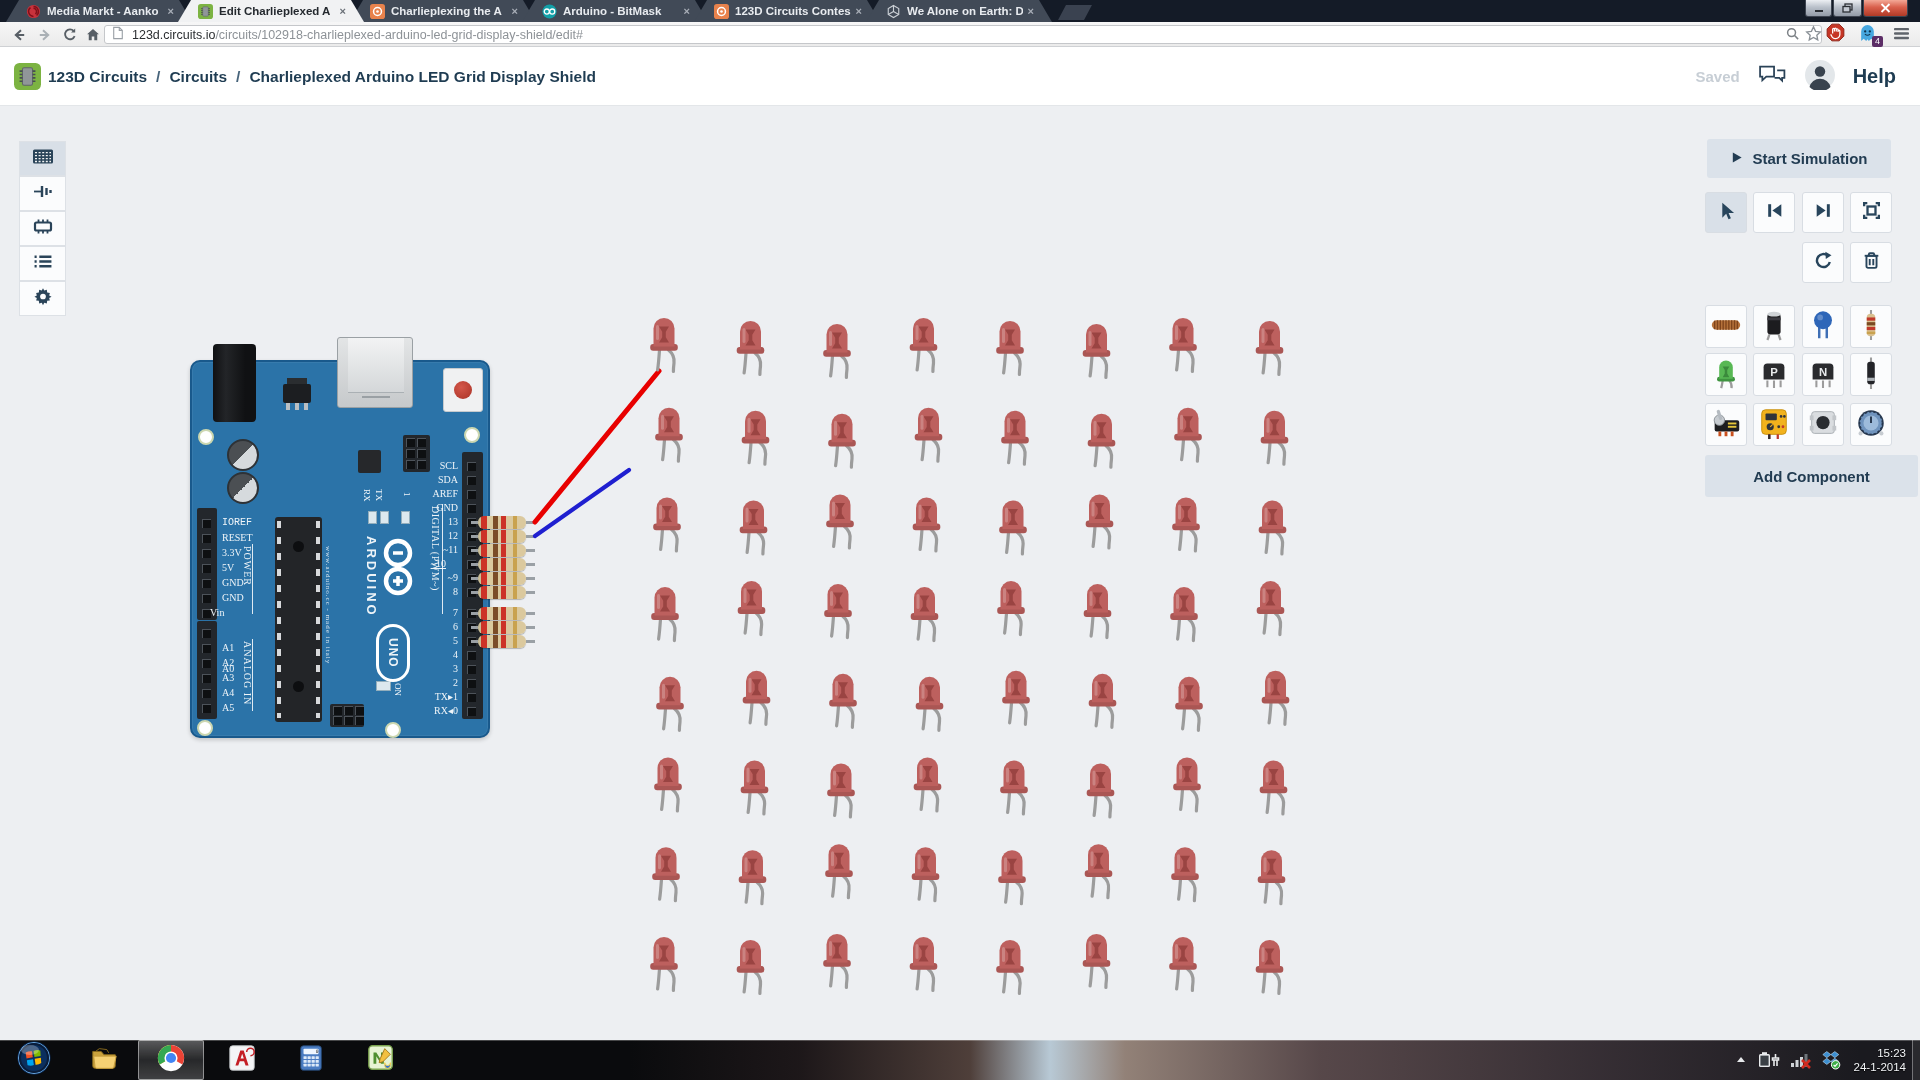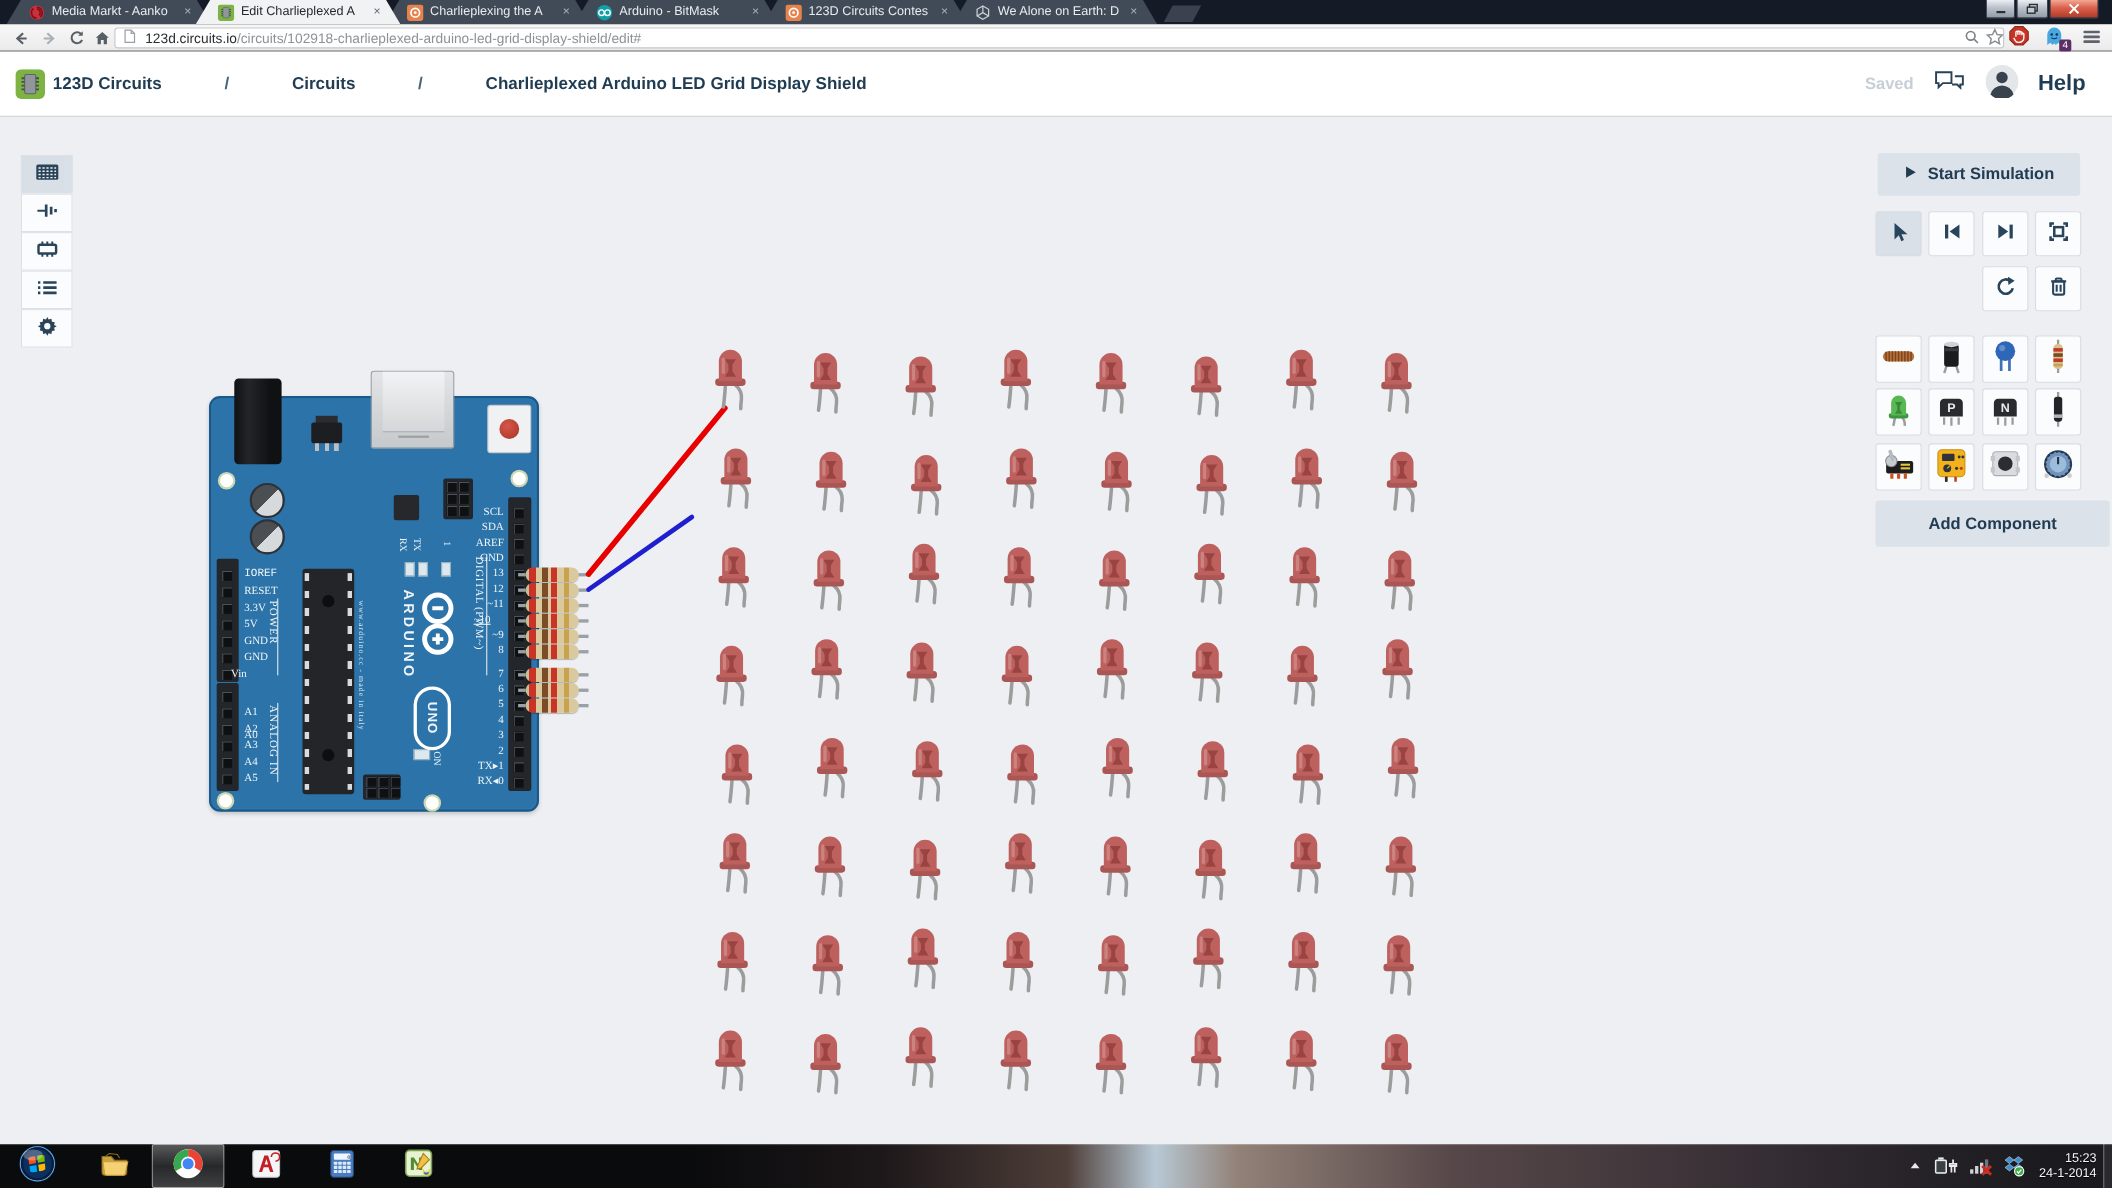--- a/index.html
+++ b/index.html
@@ -5,21 +5,21 @@
   html,body{margin:0;padding:0;}
   body{width:1920px;height:1080px;position:relative;overflow:hidden;background:#000;
        font-family:"Liberation Sans",sans-serif;-webkit-font-smoothing:antialiased;}
   .abs{position:absolute;}
   
   #titlebar{position:absolute;left:0;top:0;width:1920px;height:22px;background:#141b27;}
   #tab-strip{position:absolute;left:6px;top:0;height:22px;display:flex;align-items:flex-end;}
   .tab{position:relative;height:22px;width:186px;margin-right:-14px;box-sizing:border-box;
        display:flex;align-items:center;padding:0 18px 0 20px;
        clip-path:polygon(13px 0,calc(100% - 13px) 0,100% 100%,0 100%);
-       background:#414a57;color:#e8ebef;font-size:11.5px;white-space:nowrap;}
+       background:#414a57;color:#e8ebef;font-size:11.5px;white-space:nowrap;font-weight:bold;}
   .tab.active{background:#f1f2f3;color:#24292e;z-index:6;}
   .tab .fav{width:15px;height:15px;margin-right:6px;flex:0 0 auto;}
   .tab .fav svg{width:15px;height:15px;display:block;}
   .tab .tlabel{flex:1;overflow:hidden;text-overflow:clip;}
   .tab .tclose{margin-left:5px;font-size:11px;color:#a9afb8;flex:0 0 auto;}
   .tab.active .tclose{color:#6a7077;}
   #newtab-btn{width:26px;height:15px;background:#3a4250;transform:skewX(-28deg);margin:0 0 2px 24px;}
   #win-controls{position:absolute;right:12px;top:0;display:flex;z-index:9;}
   .winbtn{height:17px;box-sizing:border-box;border:1px solid #3d4450;border-top:none;
           border-radius:0 0 3px 3px;background:linear-gradient(#eceff3,#b9c0ca 45%,#939ba7);
@@ -39,21 +39,21 @@
   #url-path{color:#8d9297;}
   .ab-right{position:absolute;top:2px;height:18px;display:flex;align-items:center;}
   .ext{position:absolute;top:1px;width:22px;height:22px;}
   .ext svg{width:19px;height:19px;}
   #ghost-badge{position:absolute;right:-3px;bottom:-2px;background:#5c2d66;color:#fff;
                font-size:9px;padding:0 3px;border-radius:2px;line-height:11px;}
   
   #page-header{position:absolute;left:0;top:47px;width:1920px;height:59px;background:#fff;
                border-bottom:1px solid #e3e6e9;box-sizing:border-box;}
   #breadcrumb{position:absolute;left:48px;top:0;height:59px;display:flex;align-items:center;
-              font-size:15.5px;font-weight:bold;color:#1f3c52;gap:48px;}
+              font-size:15.5px;font-weight:bold;color:#1f3c52;}
   #breadcrumb .sep{margin:0 9px;color:#46637a;font-weight:bold;}
   #hdr-right{position:absolute;right:24px;top:0;height:59px;display:flex;align-items:center;gap:18px;}
   #saved-label{color:#c7ced5;font-weight:bold;font-size:15px;}
   #help-label{color:#1f3c52;font-weight:bold;font-size:20px;}
   
   #canvas{position:absolute;left:0;top:106px;width:1920px;height:934px;background:#edeff2;}
   .toolcol-btn{position:absolute;left:19px;width:47px;height:35px;background:#fbfcfd;
                border:1px solid #dde1e6;box-sizing:border-box;display:flex;align-items:center;
                justify-content:center;color:#2a4459;}
   .toolcol-btn.selected{background:#d8dfe7;}

